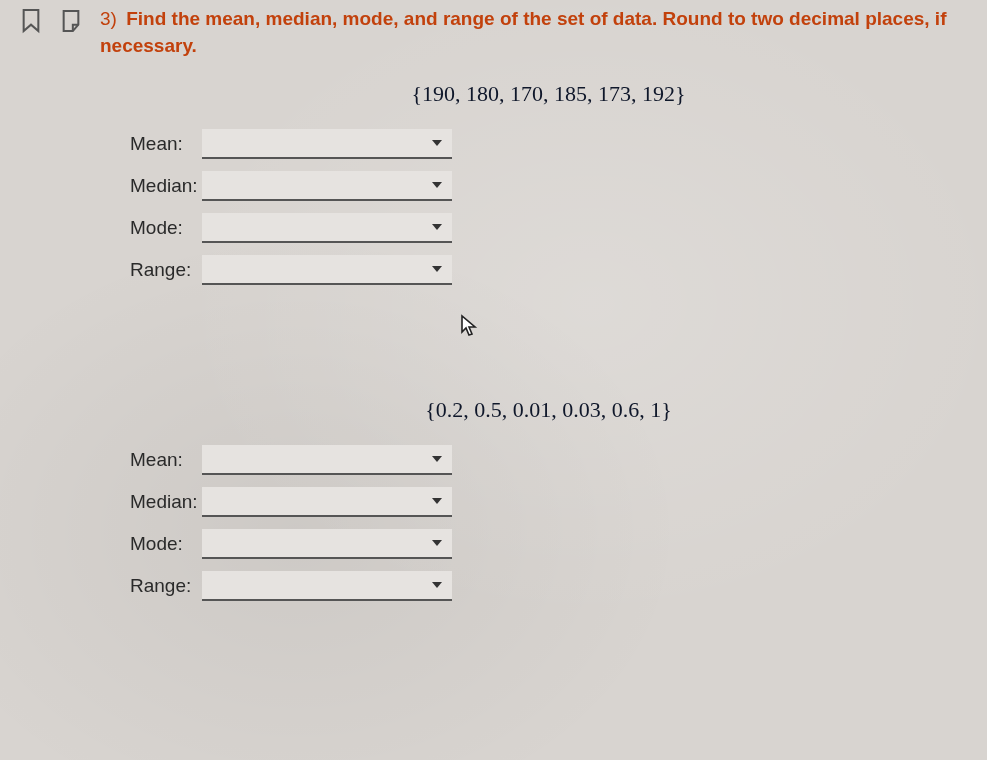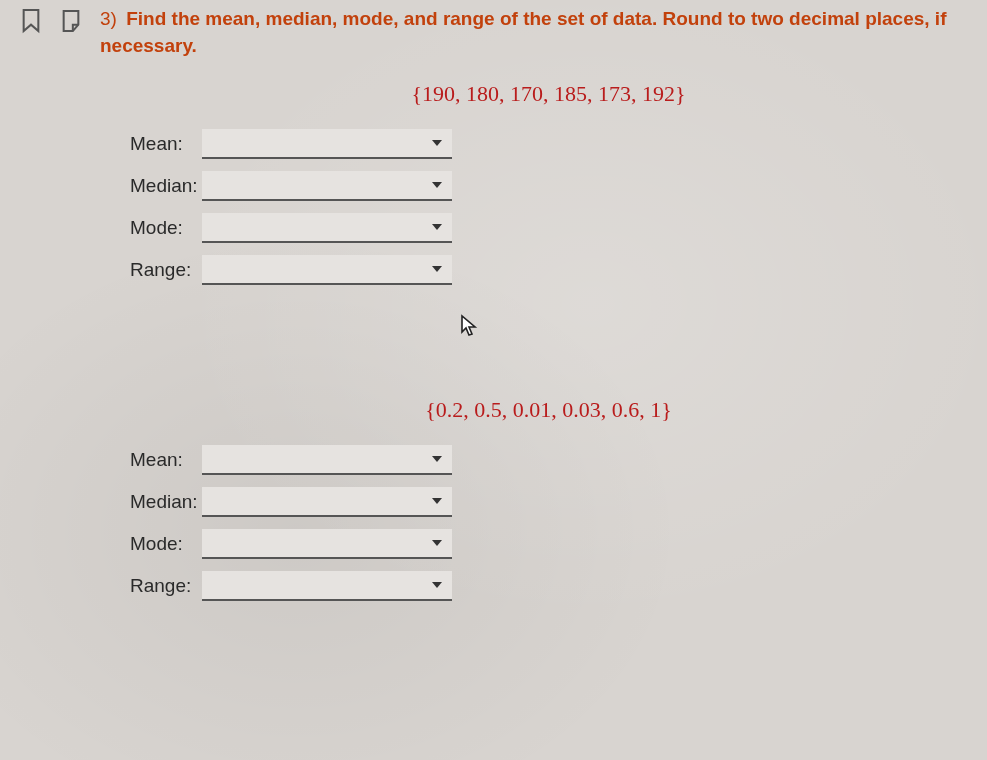--- a/index.html
+++ b/index.html
@@ -44,21 +44,21 @@
       max-width: 850px;
     }
     .question-number {
       font-weight: 400;
       margin-right: 4px;
     }
     .dataset {
       text-align: center;
       font-size: 22px;
       font-family: 'Times New Roman', Times, serif;
-      color: #b91c1c;
+      color: #0f172a;
       margin: 22px 0 22px 110px;
     }
     .answer-grid {
       margin-left: 110px;
       display: flex;
       flex-direction: column;
       gap: 12px;
     }
     .answer-row {
       display: flex;

